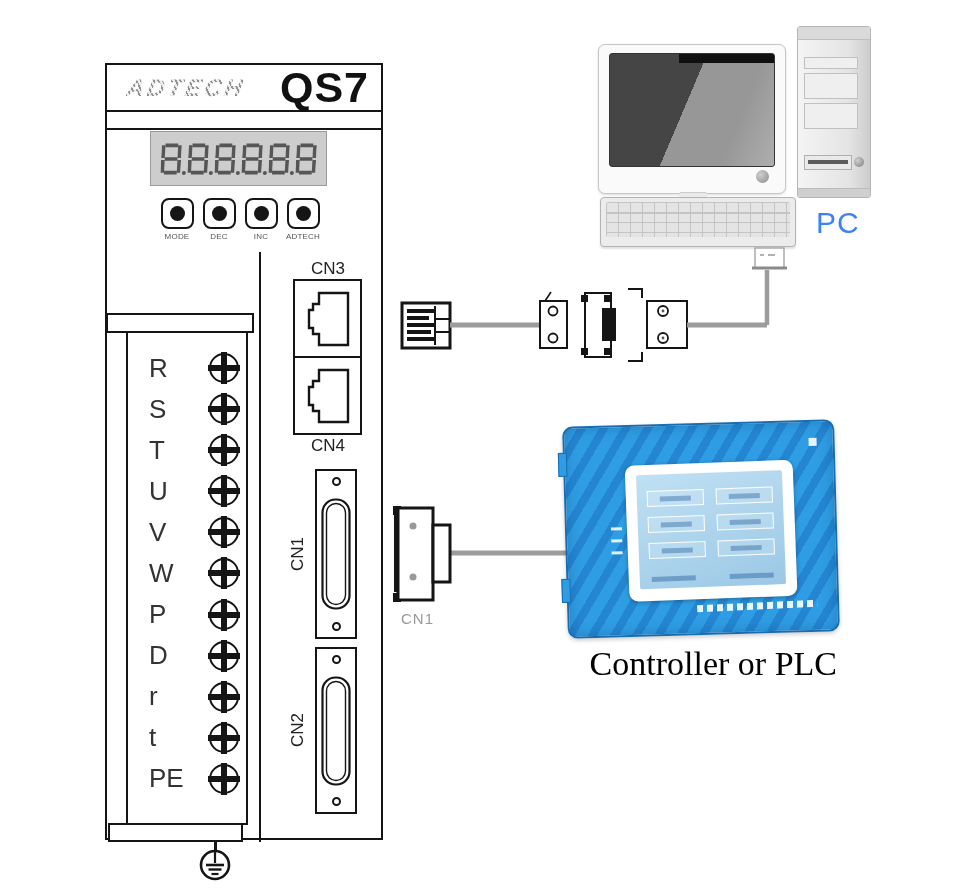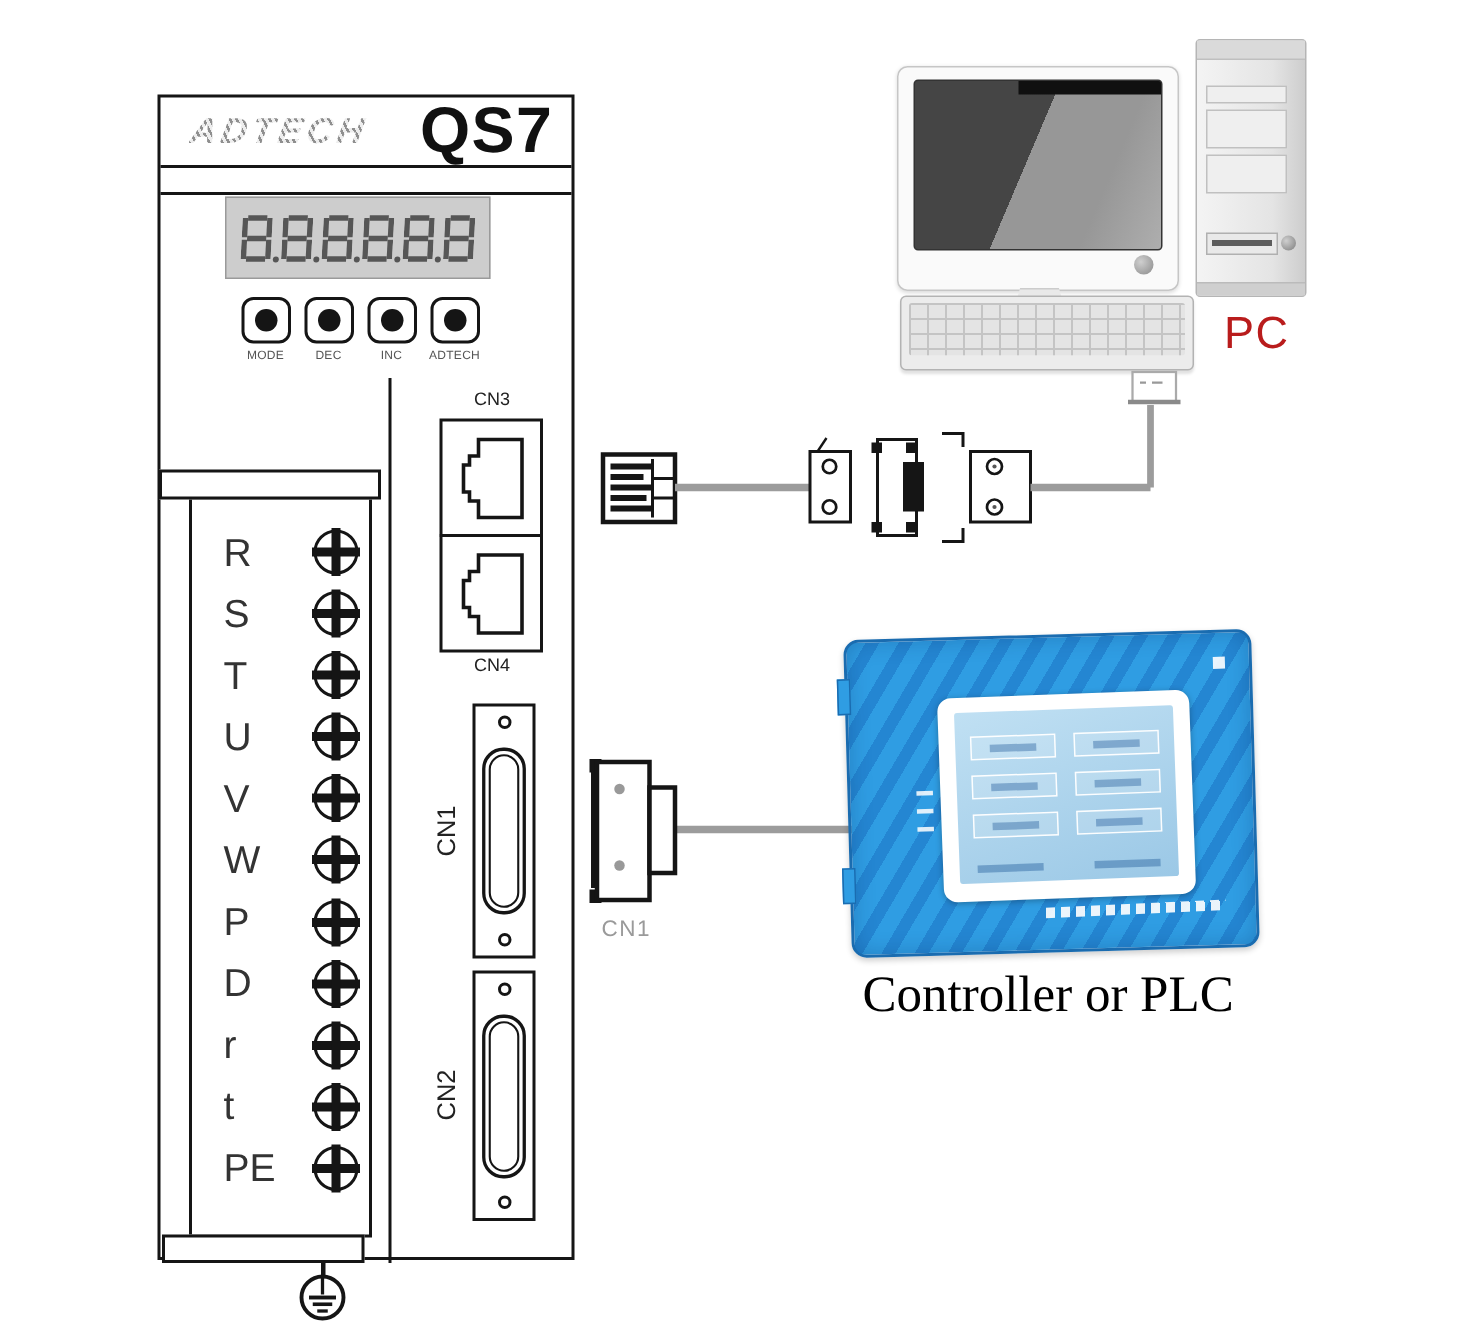--- a/index.html
+++ b/index.html
@@ -42,21 +42,21 @@
   .t-row{display:flex;align-items:center;justify-content:space-between;height:34px;}
   .t-letter{font-size:26px;color:#333;width:48px;}
   .screw{width:30px;height:30px;border:2.5px solid #151515;border-radius:50%;position:relative;
          background:#fff;box-sizing:border-box;flex:none;}
   .screw::before{content:"";position:absolute;top:50%;left:-3px;right:-3px;height:6px;
                  transform:translateY(-50%);background:#151515;}
   .screw::after{content:"";position:absolute;left:50%;top:-3px;bottom:-3px;width:6px;
                 transform:translateX(-50%);background:#151515;}
 
   
-  .cn-top-label{position:absolute;font-size:12px;color:#222;width:58px;text-align:center;}
+  .cn-top-label{position:absolute;font-size:17px;color:#222;width:58px;text-align:center;}
   .cn-box{position:absolute;left:186px;width:69px;height:79px;border:2.5px solid #151515;
           box-sizing:border-box;background:#fff;display:flex;align-items:center;justify-content:center;}
   .cn-plate{position:absolute;left:208px;width:42px;border:2.5px solid #151515;box-sizing:border-box;
             background:#fff;display:flex;flex-direction:column;align-items:center;
             justify-content:space-between;padding:6px 0;}
   .hole{width:9px;height:9px;border:2px solid #151515;border-radius:50%;box-sizing:border-box;}
   .cn-side-label{position:absolute;left:171px;width:40px;text-align:center;font-size:17px;color:#222;
                  transform:rotate(-90deg);}
 
   
@@ -81,21 +81,21 @@
                    repeating-linear-gradient(180deg,#c4c4c4 0 1.5px,transparent 1.5px 10px),#e4e4e4;}
   .tower{position:absolute;left:797px;top:26px;width:72px;height:170px;border:1px solid #b5b5b5;
          border-radius:3px;background:linear-gradient(90deg,#f4f4f4 0%,#e4e4e4 70%,#cdcdcd 100%);}
   .tw-cap{position:absolute;left:0;top:0;right:0;height:12px;background:#dadada;border-bottom:1px solid #bfbfbf;}
   .tw-bay{position:absolute;left:6px;width:52px;border:1px solid #c0c0c0;background:#efefef;}
   .tw-slot{position:absolute;left:6px;top:128px;width:46px;height:13px;border:1px solid #b0b0b0;background:#e9e9e9;}
   .tw-slot::after{content:"";position:absolute;left:3px;right:3px;top:4px;height:4px;background:#5d5d5d;}
   .tw-pwr{position:absolute;left:56px;top:130px;width:10px;height:10px;border-radius:50%;
           background:radial-gradient(circle at 35% 35%,#cfcfcf,#7d7d7d);}
   .tw-base{position:absolute;left:0;right:0;bottom:0;height:8px;background:#cfcfcf;border-top:1px solid #bbb;}
-  .pc-label{position:absolute;left:816px;top:206px;font-size:30px;color:#b91c1c;letter-spacing:1px;}
+  .pc-label{position:absolute;left:816px;top:206px;font-size:30px;color:#3b82f6;letter-spacing:1px;}
 
   
   .controller{position:absolute;left:565px;top:423px;width:272px;height:212px;transform:rotate(-1.6deg);}
   .ctl-body{position:absolute;inset:0;border-radius:10px;border:2px solid #1a6cb0;box-sizing:border-box;
             background:repeating-linear-gradient(122deg,#2f9de3 0 11px,#2486d2 11px 19px);
             box-shadow:inset 0 0 14px rgba(0,40,90,.25),0 2px 4px rgba(0,0,0,.2);}
   .ctl-ear{position:absolute;left:-5px;width:7px;height:22px;background:#2f9de3;border:1px solid #1a6cb0;}
   .ctl-sq{position:absolute;right:18px;top:18px;width:8px;height:8px;background:#fff;opacity:.9;}
   .bezel{position:absolute;left:62px;top:40px;width:168px;height:136px;background:#fff;border-radius:9px;
          transform:rotate(-.5deg);box-shadow:0 1px 4px rgba(0,0,0,.3);}
@@ -105,21 +105,21 @@
             grid-template-columns:1fr 1fr;gap:10px 12px;}
   .scr-btn{height:14px;border:1px solid rgba(255,255,255,.95);background:rgba(255,255,255,.14);
            display:flex;align-items:center;justify-content:center;}
   .scr-btn i{display:block;width:58%;height:5px;background:rgba(25,85,150,.38);}
   .scr-foot{position:absolute;left:12px;right:12px;bottom:7px;display:flex;justify-content:space-between;}
   .scr-foot i{display:block;width:36%;height:5px;background:rgba(25,85,150,.4);}
   .ind-col{position:absolute;left:46px;top:102px;display:flex;flex-direction:column;gap:9px;}
   .ind-col i{display:block;width:11px;height:3px;background:rgba(255,255,255,.85);}
   .ctl-text{position:absolute;left:130px;bottom:24px;width:120px;height:7px;transform:rotate(-1deg);
             background:repeating-linear-gradient(90deg,rgba(255,255,255,.9) 0 6px,transparent 6px 10px);}
-  .caption{position:absolute;left:575px;top:645px;width:262px;text-align:left;
+  .caption{position:absolute;left:575px;top:645px;width:262px;text-align:right;
            font-family:"Liberation Serif",serif;font-size:34px;color:#000;}
 </style>
 </head>
 <body>
 
 <div class="canvas">
 
   <div class="drive">
     <div class="drive-header">
       <span class="logo">ADTECH</span>

